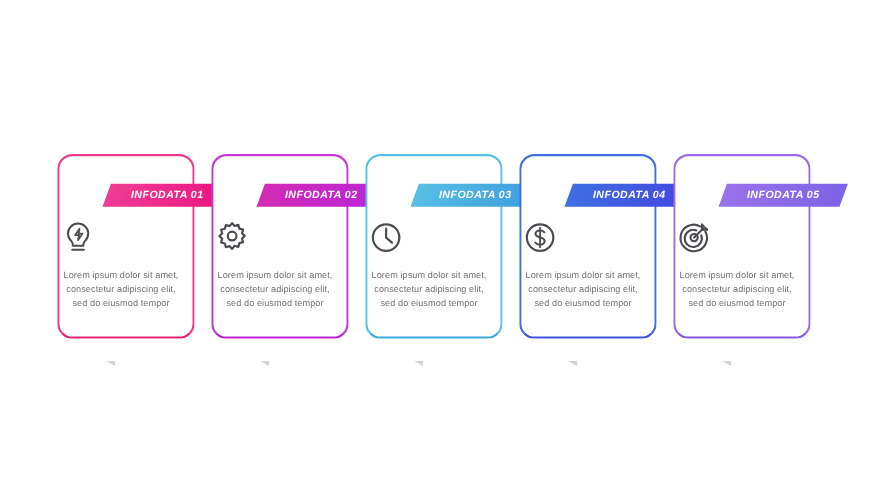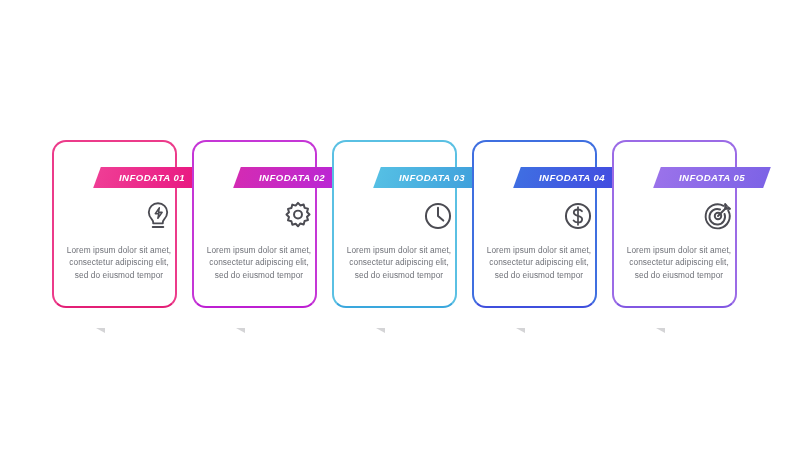--- a/index.html
+++ b/index.html
@@ -43,21 +43,21 @@
   }
 
   .card-inner {
     position: absolute;
     left: 0;
     top: 0;
     width: 100%;
     height: 100%;
     display: flex;
     flex-direction: column;
-    align-items: flex-end;
+    align-items: flex-start;
   }
 
   .card-icon {
     margin-top: 57px;
     width: 34px;
     height: 34px;
     display: block;
   }
   .card-icon svg {
     display: block;

